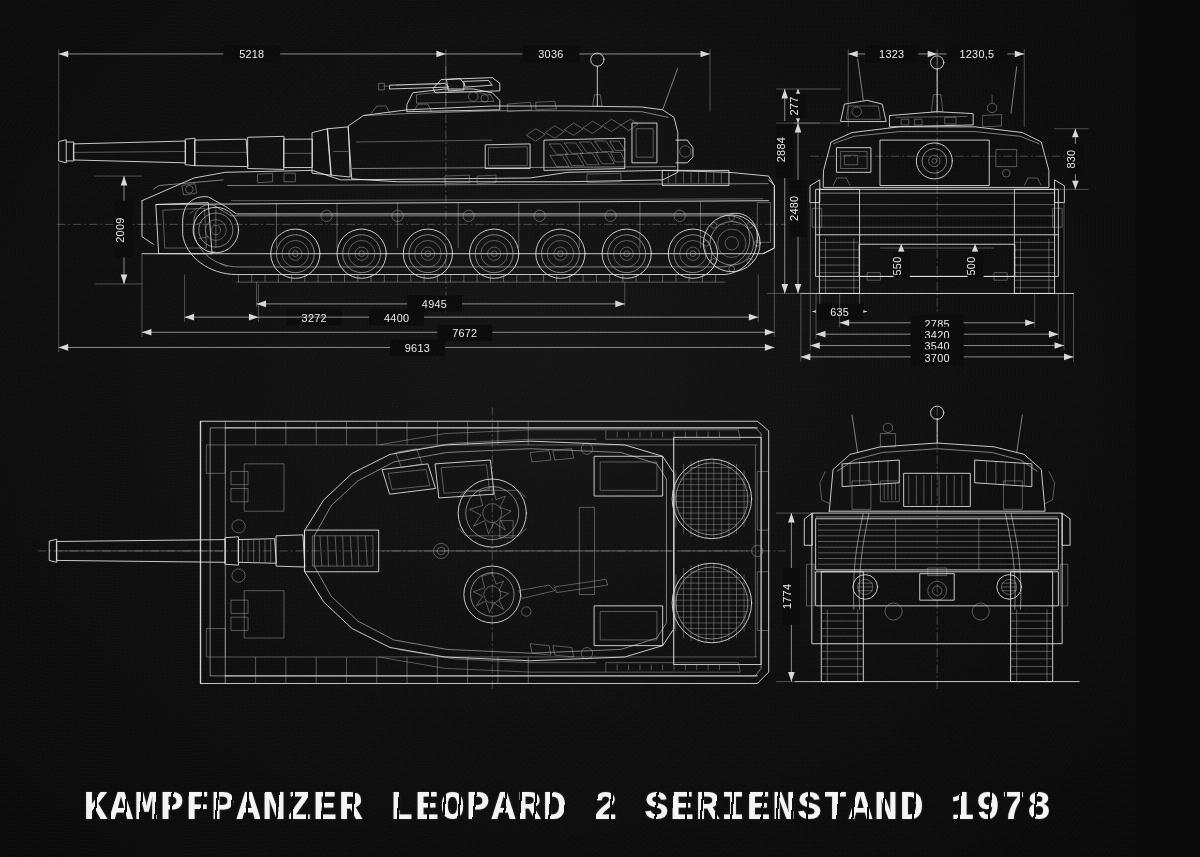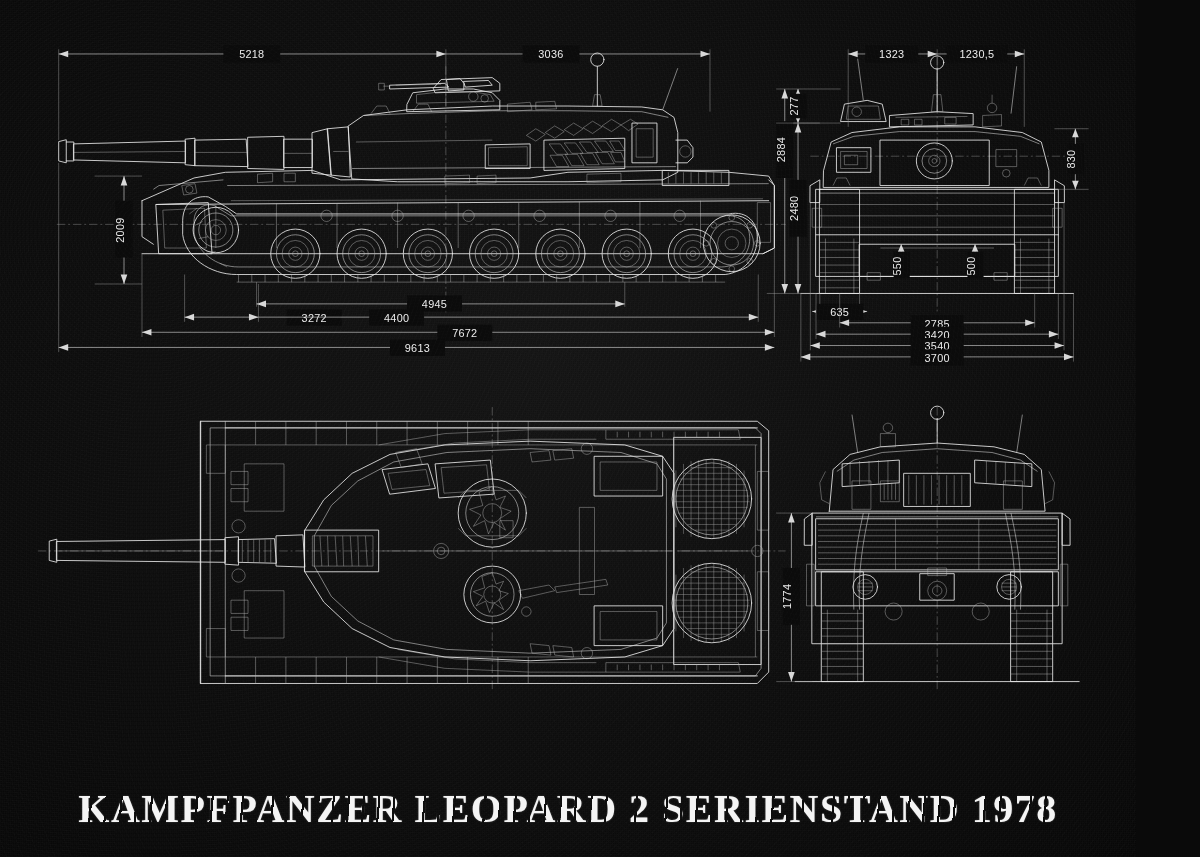--- a/index.html
+++ b/index.html
@@ -60,21 +60,21 @@
     position: absolute;
     left: 0;
     right: 0;
     bottom: 28px;
     text-align: center;
   }
 
   #title-text {
     display: inline-block;
     color: #f4f4f4;
-    font-family: Liberation Serif, serif;
+    font-family: Liberation Mono, monospace;
     font-weight: 700;
     font-size: 40px;
     letter-spacing: 1.5px;
     line-height: 1;
     white-space: nowrap;
     
     -webkit-mask-image:
       repeating-linear-gradient(95deg, #000 0 13px, rgba(0,0,0,0.0) 13px 15.1px);
     mask-image:
       repeating-linear-gradient(95deg, #000 0 13px, rgba(0,0,0,0.0) 13px 15.1px);

